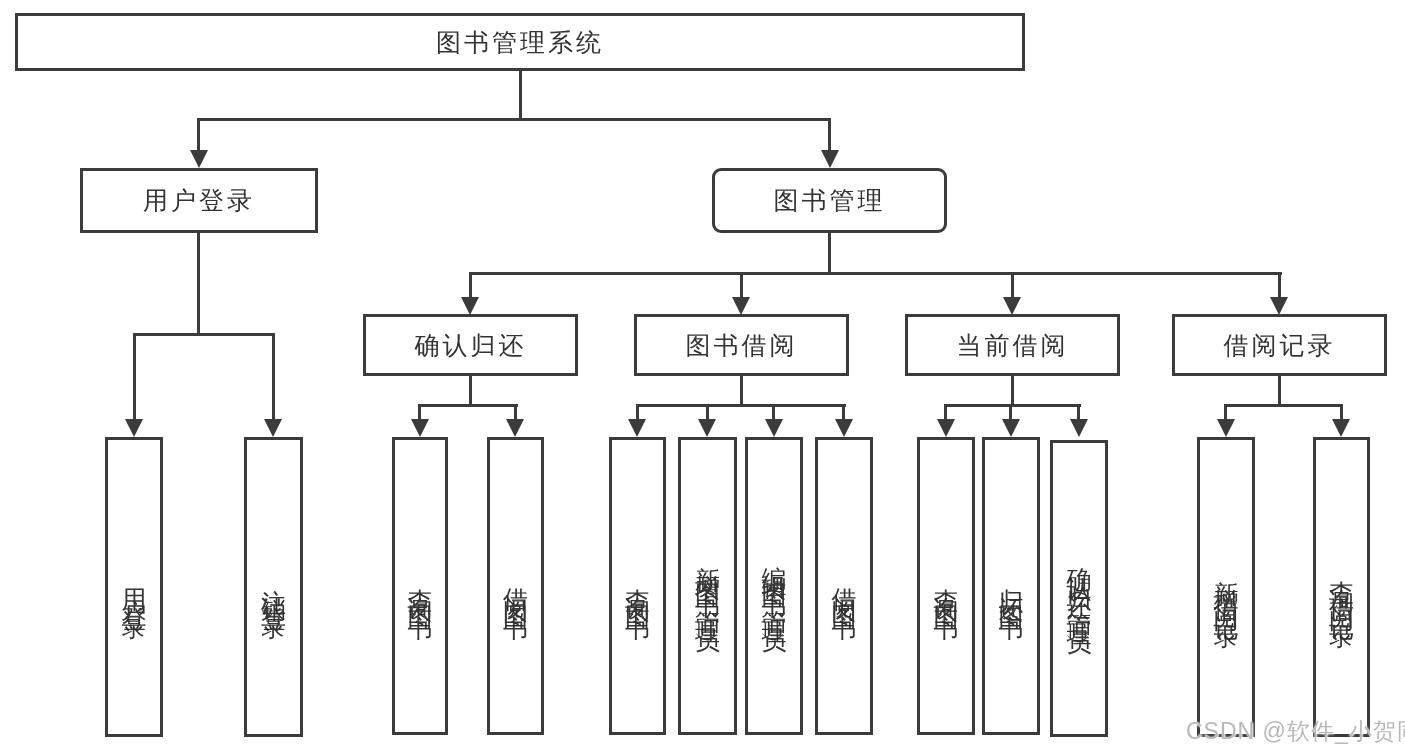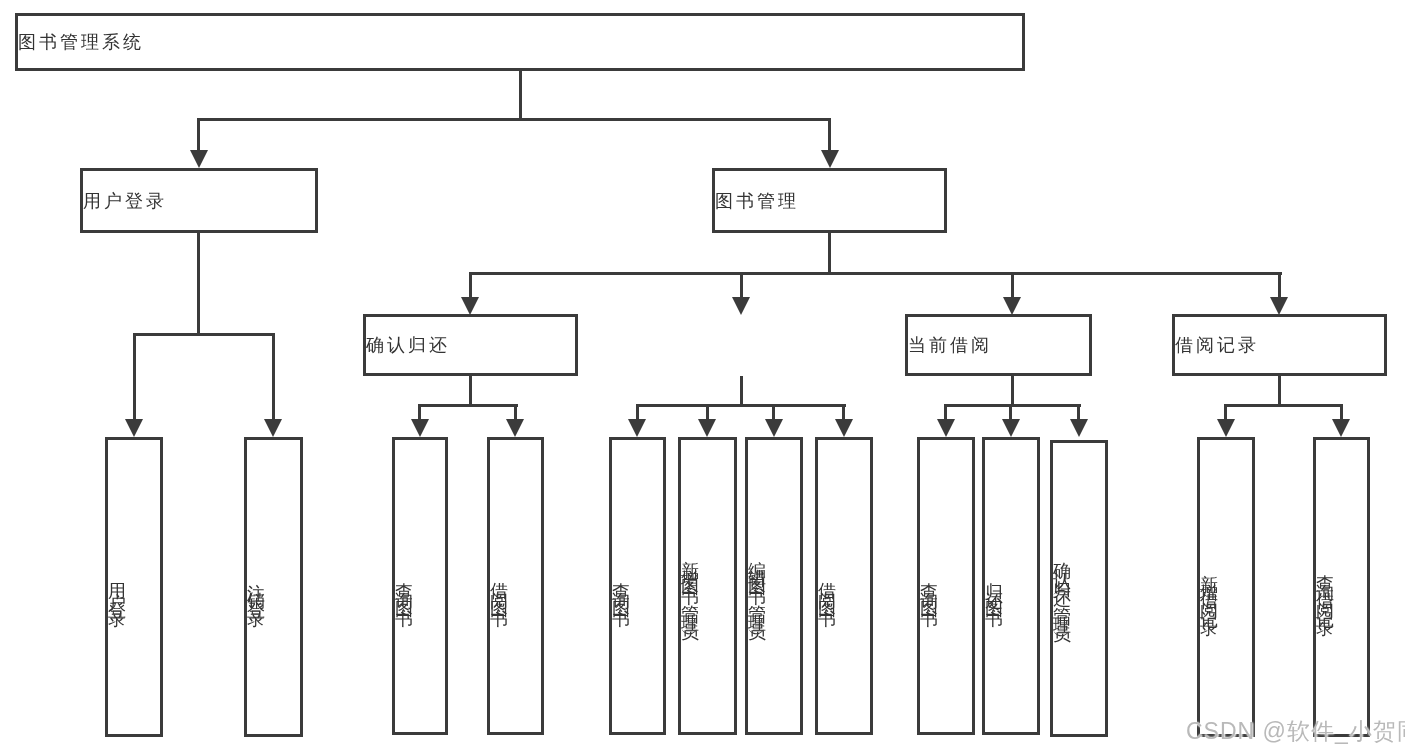--- a/index.html
+++ b/index.html
@@ -16,21 +16,22 @@
     color:var(--ink);
     overflow:hidden;
   }
   .node{
     position:absolute;
     box-sizing:border-box;
     border:3px solid var(--line);
     background:#fff;
     display:flex;
     align-items:center;
-    font-size:18px;
+    justify-content:center;
+    font-size:25px;
     color:var(--ink);
   }
   .hnode span{letter-spacing:3px;white-space:nowrap;}
   .vnode span{
     writing-mode:vertical-rl;
     text-orientation:mixed;
     letter-spacing:9px;
     line-height:1;
     white-space:nowrap;
   }
@@ -65,21 +66,21 @@
   <div class="vline" style="left:519px;top:70px;height:50px;"></div>
   <div class="hline" style="left:197px;top:118px;width:634px;"></div>
   <div class="vline" style="left:197px;top:118px;height:34px;"></div>
   <div class="arrow" style="left:190px;top:150px;"></div>
   <div class="vline" style="left:828px;top:118px;height:34px;"></div>
   <div class="arrow" style="left:821px;top:150px;"></div>
 
   <div class="node hnode" style="left:80px;top:168px;width:238px;height:65px;">
     <span>用户登录</span>
   </div>
-  <div class="node hnode" style="left:712px;top:168px;width:235px;height:65px;">
+  <div class="node hnode" style="left:712px;top:168px;width:235px;height:65px;border-radius:9px;">
     <span>图书管理</span>
   </div>
 
   <div class="vline" style="left:197px;top:233px;height:103px;"></div>
   <div class="hline" style="left:133px;top:333px;width:142px;"></div>
   <div class="vline" style="left:133px;top:333px;height:88px;"></div>
   <div class="arrow" style="left:125px;top:419px;"></div>
   <div class="vline" style="left:272px;top:333px;height:88px;"></div>
   <div class="arrow" style="left:264px;top:419px;"></div>
 
@@ -90,21 +91,24 @@
   <div class="vline" style="left:740px;top:272px;height:27px;"></div>
   <div class="arrow" style="left:732px;top:297px;"></div>
   <div class="vline" style="left:1011px;top:272px;height:27px;"></div>
   <div class="arrow" style="left:1003px;top:297px;"></div>
   <div class="vline" style="left:1278px;top:272px;height:27px;"></div>
   <div class="arrow" style="left:1270px;top:297px;"></div>
 
   <div class="node hnode" style="left:363px;top:314px;width:215px;height:62px;">
     <span>确认归还</span>
   </div>
-  <div class="node hnode" style="left:905px;top:314px;width:187px;height:62px;">
+  <div class="node hnode" style="left:634px;top:314px;width:215px;height:62px;">
+    <span>图书借阅</span>
+  </div>
+  <div class="node hnode" style="left:905px;top:314px;width:215px;height:62px;">
     <span>当前借阅</span>
   </div>
   <div class="node hnode" style="left:1172px;top:314px;width:215px;height:62px;">
     <span>借阅记录</span>
   </div>
 
   <div class="vline" style="left:469px;top:376px;height:31px;"></div>
   <div class="hline" style="left:418px;top:404px;width:100px;"></div>
   <div class="vline" style="left:418px;top:404px;height:17px;"></div>
   <div class="arrow" style="left:411px;top:419px;"></div>

